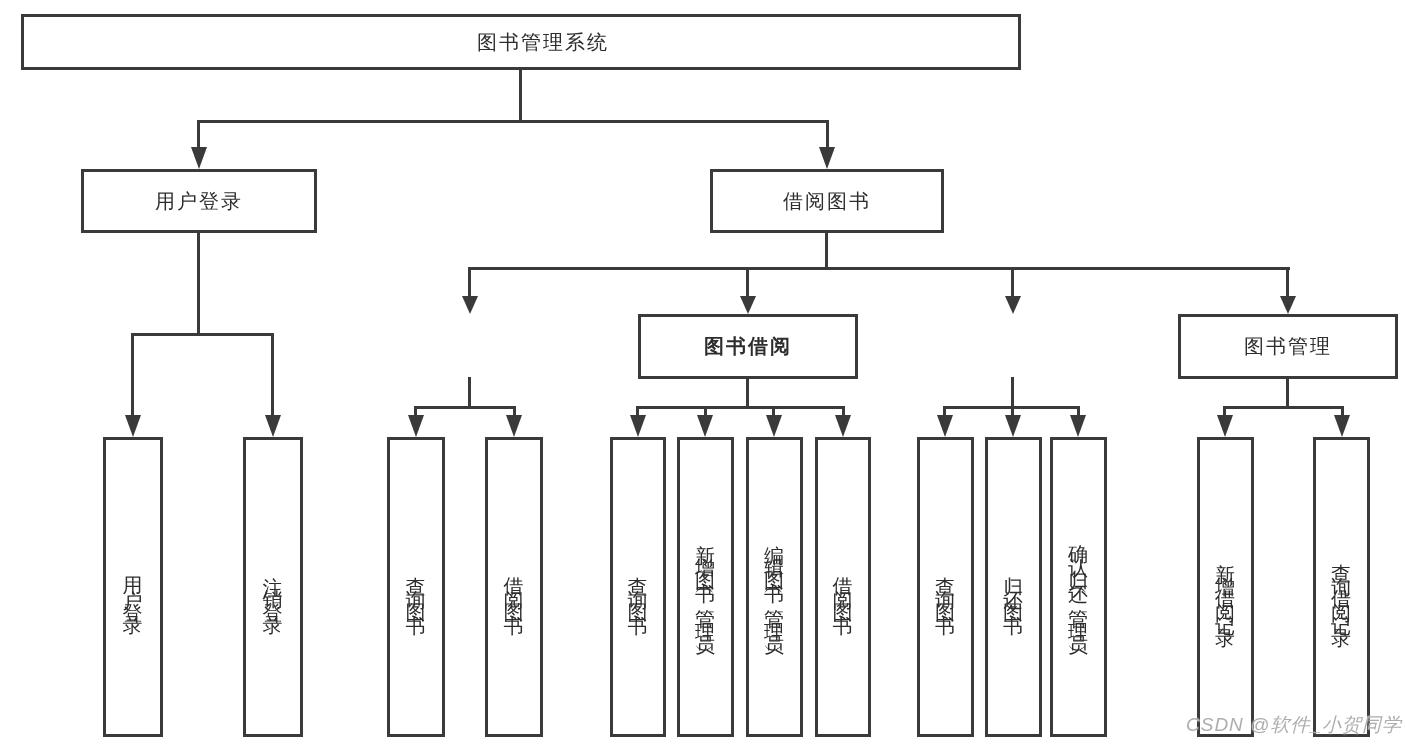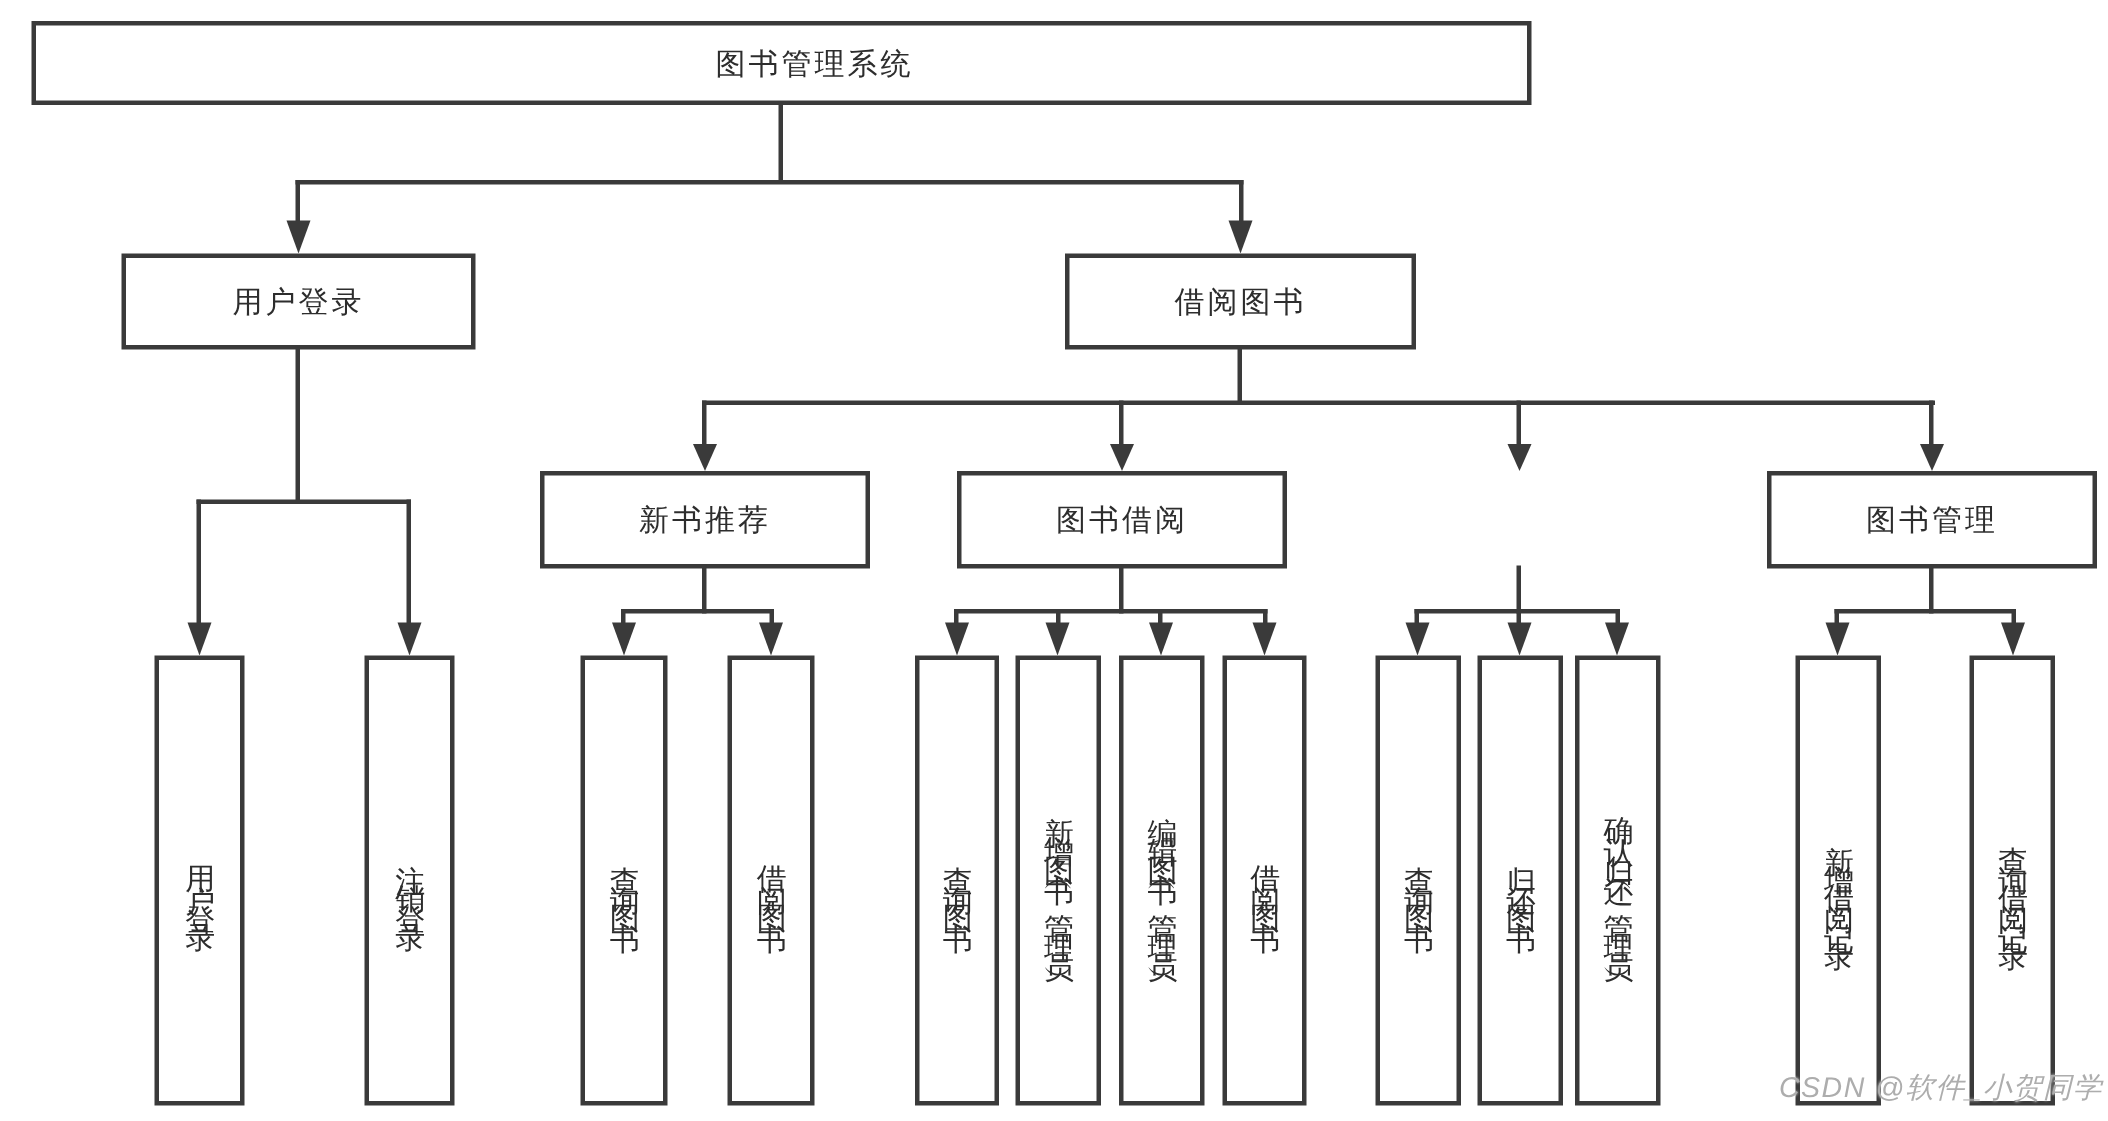--- a/index.html
+++ b/index.html
@@ -69,22 +69,21 @@
   <div class="hline" style="left:468px;top:267px;width:822px;"></div>
   <div class="vline" style="left:468px;top:267px;height:31px;"></div>
   <div class="head short" style="left:462px;top:296px;"></div>
   <div class="vline" style="left:746px;top:267px;height:31px;"></div>
   <div class="head short" style="left:740px;top:296px;"></div>
   <div class="vline" style="left:1011px;top:267px;height:31px;"></div>
   <div class="head short" style="left:1005px;top:296px;"></div>
   <div class="vline" style="left:1286px;top:267px;height:31px;"></div>
   <div class="head short" style="left:1280px;top:296px;"></div>
 
-  <div class="node" style="left:360px;top:314px;width:220px;height:65px;">新书推荐</div>
-  <div class="node" style="left:638px;top:314px;width:220px;height:65px;">图书借阅</div>
+  <div class="node" style="left:638px;top:314px;width:220px;height:65px;font-weight:bold;">图书借阅</div>
   <div class="node" style="left:1178px;top:314px;width:220px;height:65px;">图书管理</div>
 
   <div class="vline" style="left:468px;top:377px;height:32px;"></div>
   <div class="hline" style="left:414px;top:406px;width:102px;"></div>
   <div class="vline" style="left:414px;top:406px;height:12px;"></div>
   <div class="head" style="left:408px;top:415px;"></div>
   <div class="vline" style="left:513px;top:406px;height:12px;"></div>
   <div class="head" style="left:506px;top:415px;"></div>
 
   <div class="vline" style="left:746px;top:377px;height:32px;"></div>

